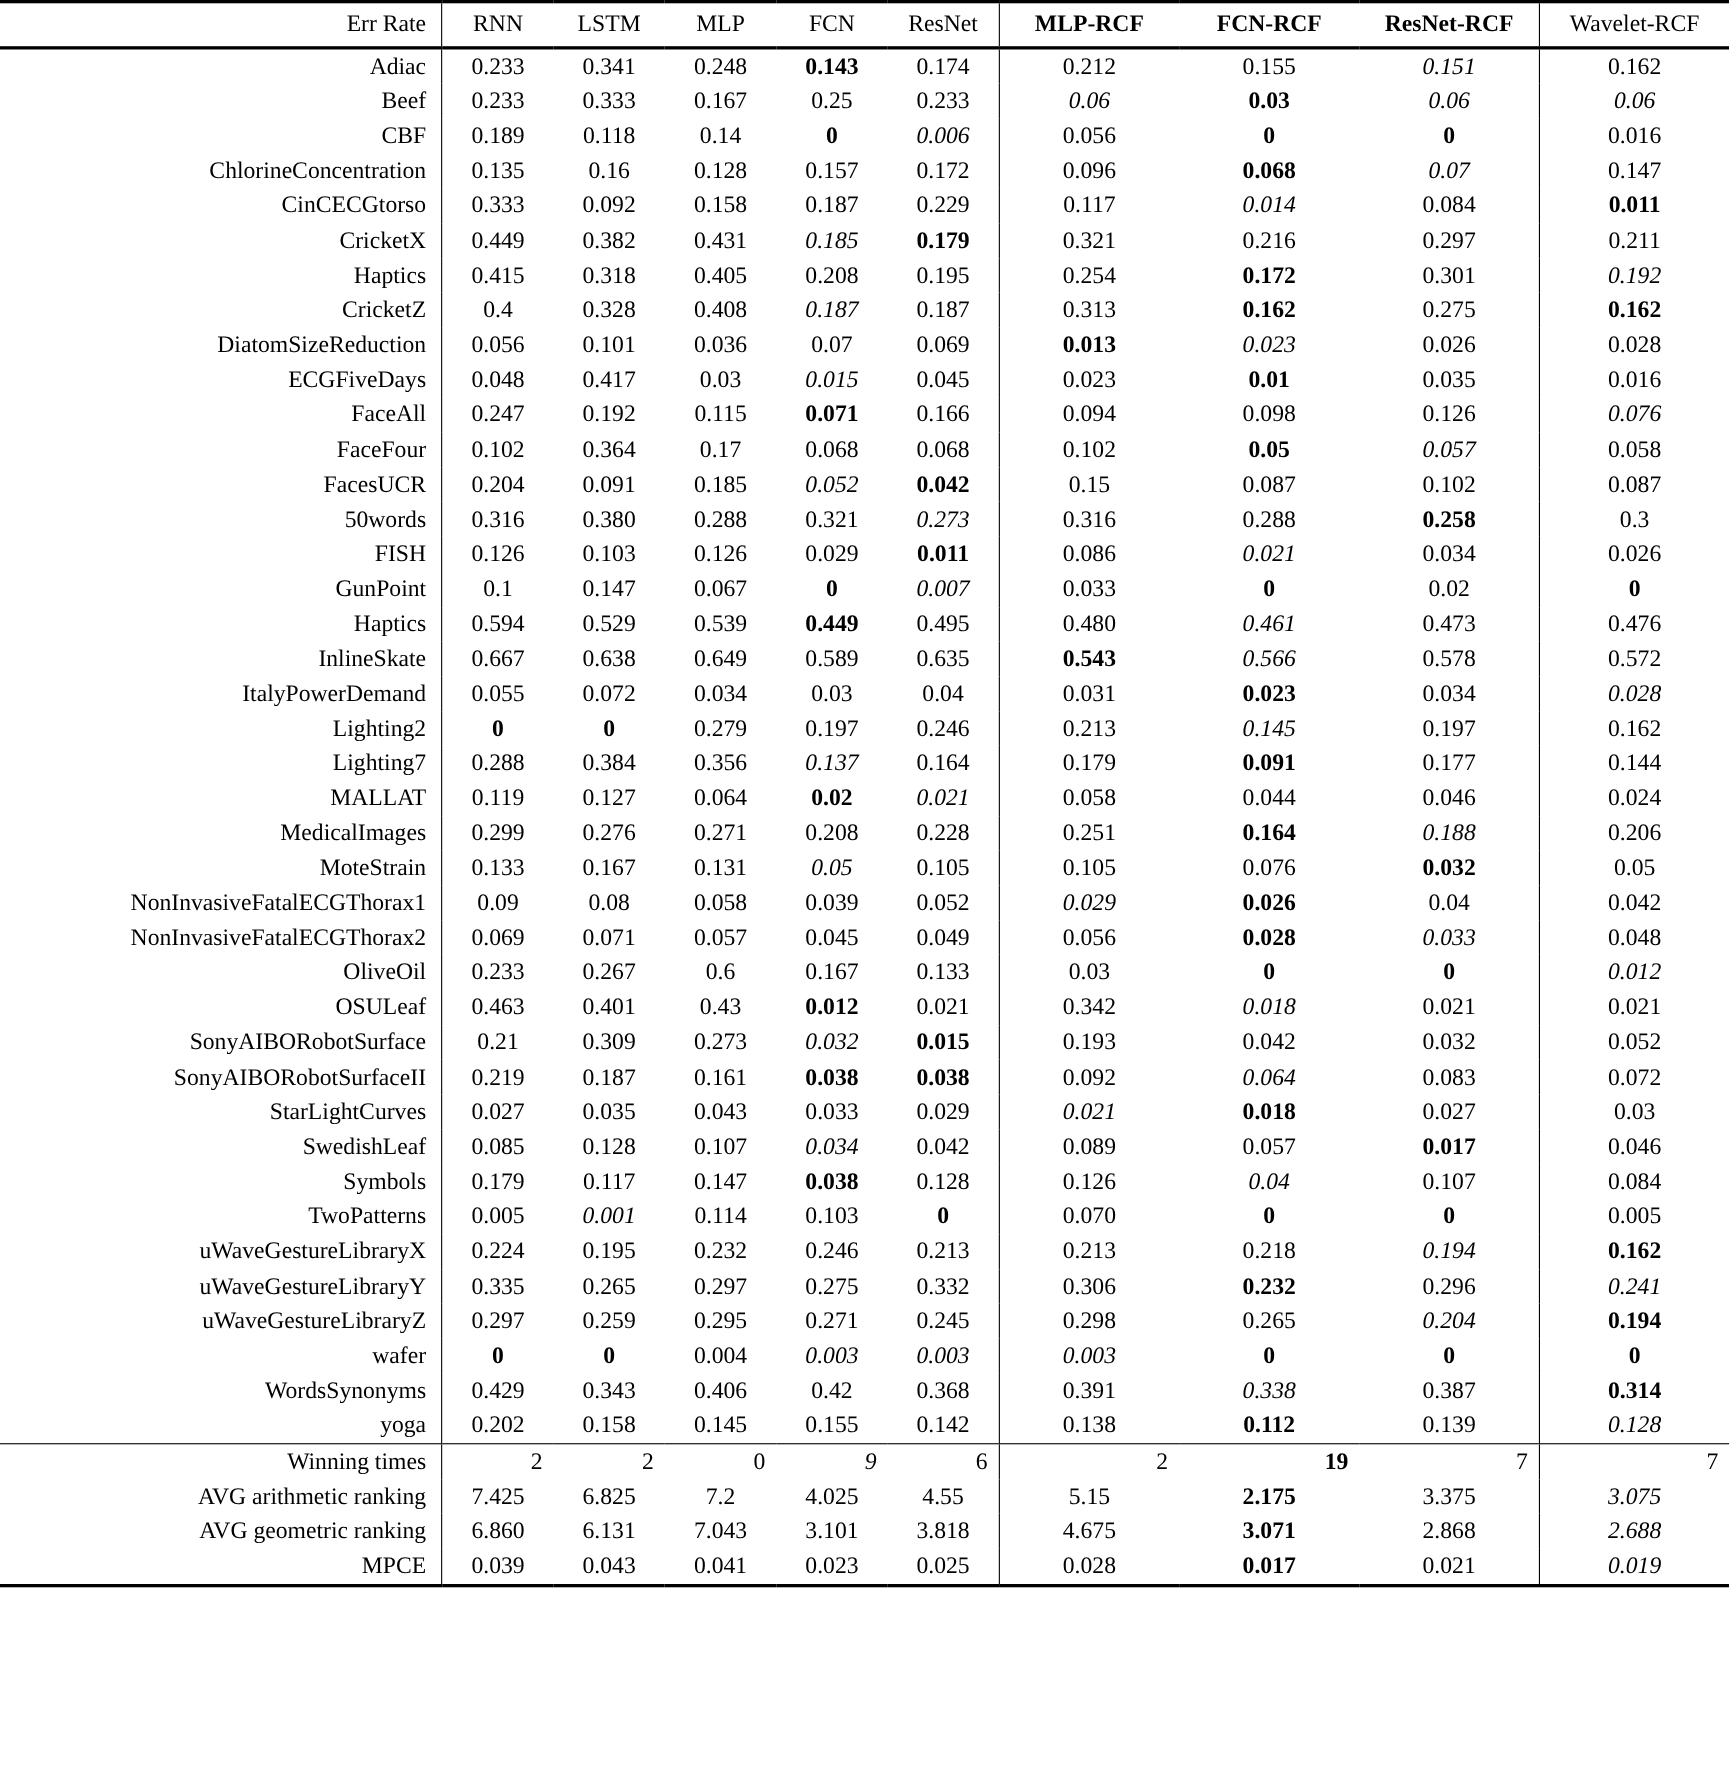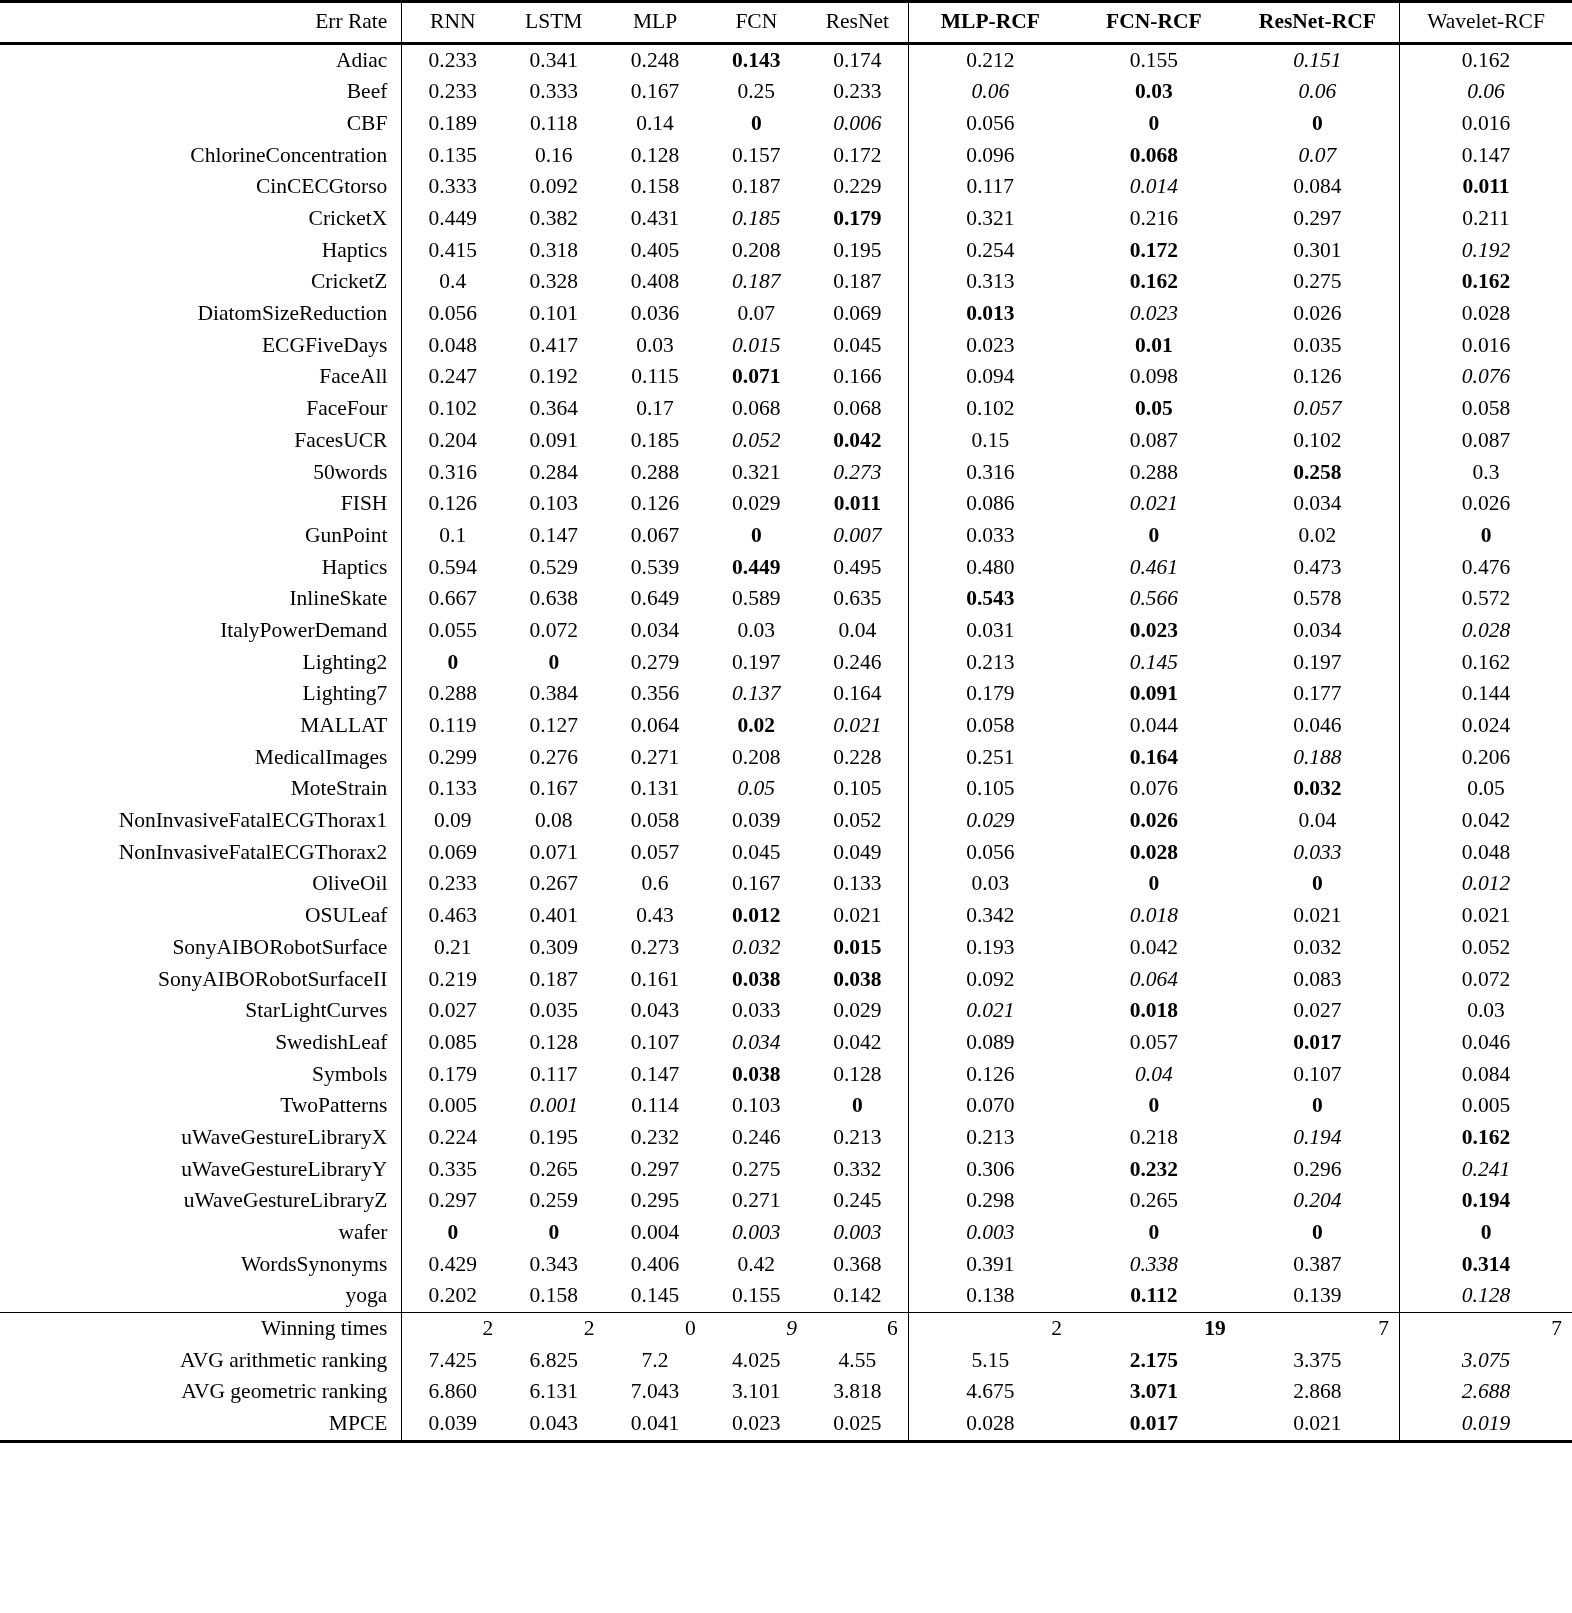--- a/index.html
+++ b/index.html
@@ -254,21 +254,21 @@
           <td class="c-val it">0.052</td>
           <td class="c-val b">0.042</td>
           <td class="c-val vrule-l">0.15</td>
           <td class="c-val">0.087</td>
           <td class="c-val">0.102</td>
           <td class="c-val vrule-l">0.087</td>
         </tr>
         <tr>
           <td class="c-name">50words</td>
           <td class="c-val vrule-l">0.316</td>
-          <td class="c-val">0.284</td>
+          <td class="c-val">0.380</td>
           <td class="c-val">0.288</td>
           <td class="c-val">0.321</td>
           <td class="c-val it">0.273</td>
           <td class="c-val vrule-l">0.316</td>
           <td class="c-val">0.288</td>
           <td class="c-val b">0.258</td>
           <td class="c-val vrule-l">0.3</td>
         </tr>
         <tr>
           <td class="c-name">FISH</td>

